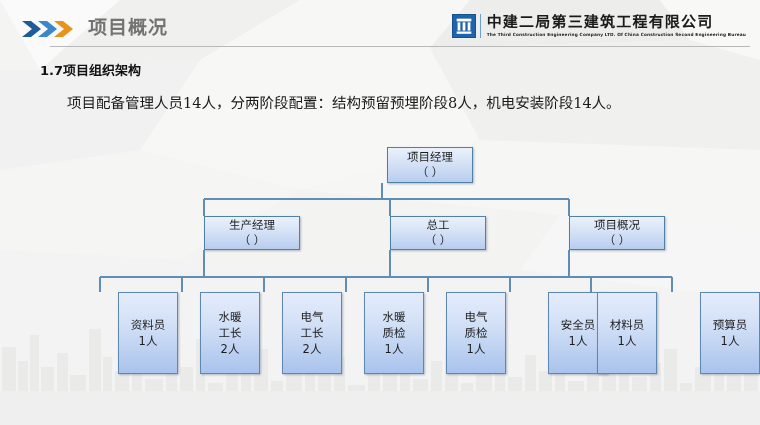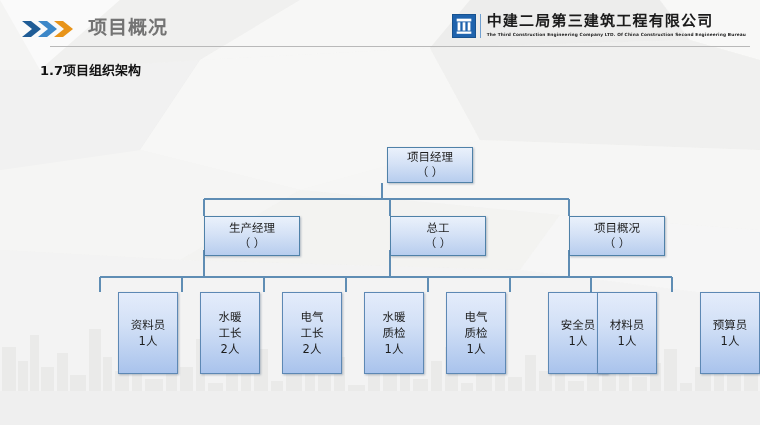--- a/index.html
+++ b/index.html
@@ -110,21 +110,20 @@
     flex-direction: column;
     justify-content: flex-start;
   }
   .logo-cn {
     font-size: 15px;
     font-weight: bold;
     color: #1b1b1b;
     letter-spacing: 1.2px;
     line-height: 17px;
     white-space: nowrap;
-    font-family: Liberation Mono, monospace;
   }
   .logo-en {
     font-size: 4.3px;
     font-weight: bold;
     color: #222;
     letter-spacing: 0.15px;
     line-height: 7px;
     white-space: nowrap;
     transform-origin: left top;
   }
@@ -189,21 +188,21 @@
     z-index: 3;
     text-align: center;
     box-shadow: 1px 1px 2px rgba(90, 110, 135, 0.45);
     margin-left: 48px;
   }
   .node .ln { display: block; white-space: nowrap; }
 
   .node-top {
     left: 339px; top: 7px; width: 86px; height: 36px;
   }
-  .node-l2 { top: 76px; width: 96px; height: 40px; }
+  .node-l2 { top: 76px; width: 96px; height: 34px; }
   .node-l2.a { left: 156px; }
   .node-l2.b { left: 342px; }
   .node-l2.c { left: 521px; }
 
   .node-leaf {
     top: 152px;
     width: 60px;
     height: 82px;
     font-size: 11.5px;
     line-height: 16px;
@@ -316,20 +315,21 @@
       <div class="logo-sep"></div>
       <div class="logo-text">
         <div class="logo-cn">中建二局第三建筑工程有限公司</div>
         <div class="logo-en">The Third Construction Engineering Company LTD. Of China Construction Second Engineering Bureau</div>
       </div>
     </div>
   </div>
 
   <div class="section-heading">1.7项目组织架构</div>
 
+  <div class="body-paragraph">项目配备管理人员14人，分两阶段配置：结构预留预埋阶段8人，机电安装阶段14人。</div>
 
   <div class="chart">
 
     <svg class="connectors" viewBox="0 0 760 250" preserveAspectRatio="none">
       <g stroke="#5f8db4" stroke-width="1.2" fill="none" shape-rendering="crispEdges">
 
         <line x1="382" y1="43" x2="382" y2="59"></line>
 
         <line x1="204" y1="59" x2="569" y2="59"></line>
 

